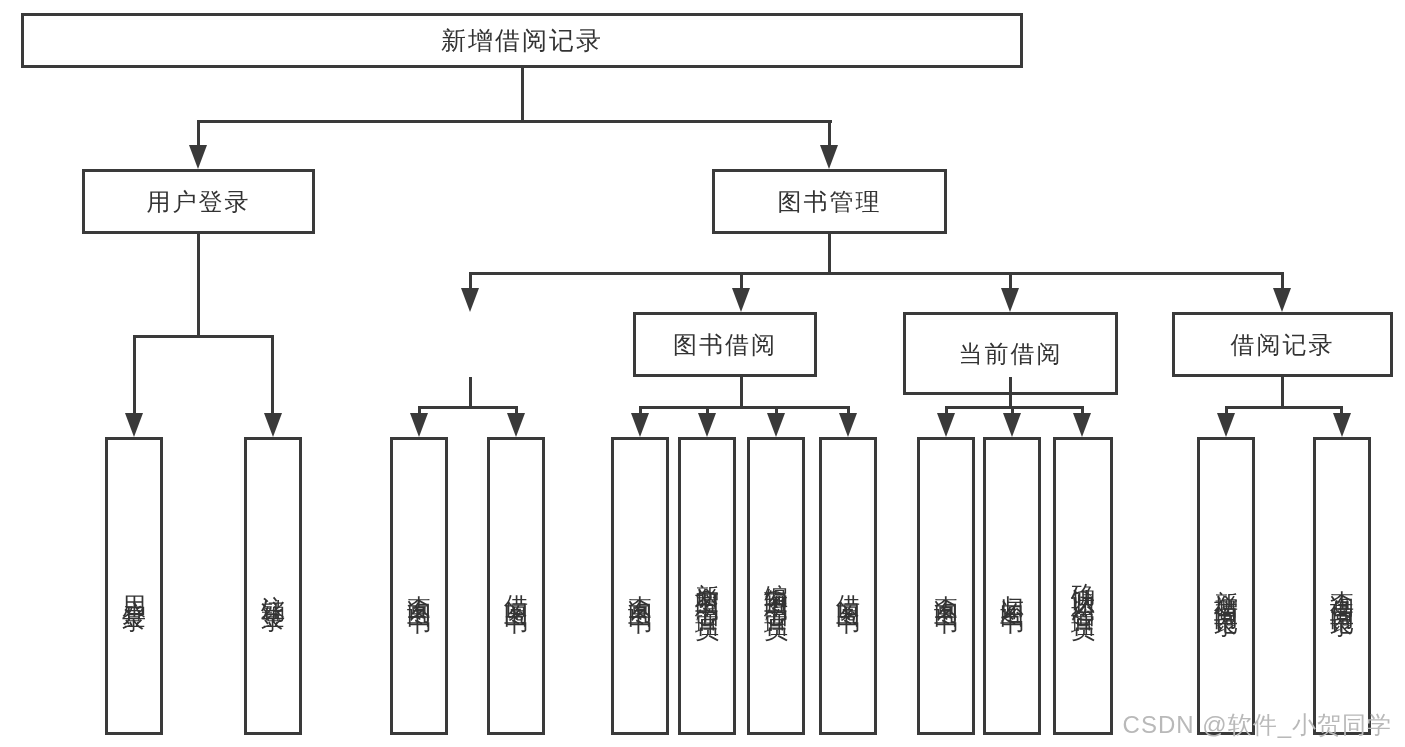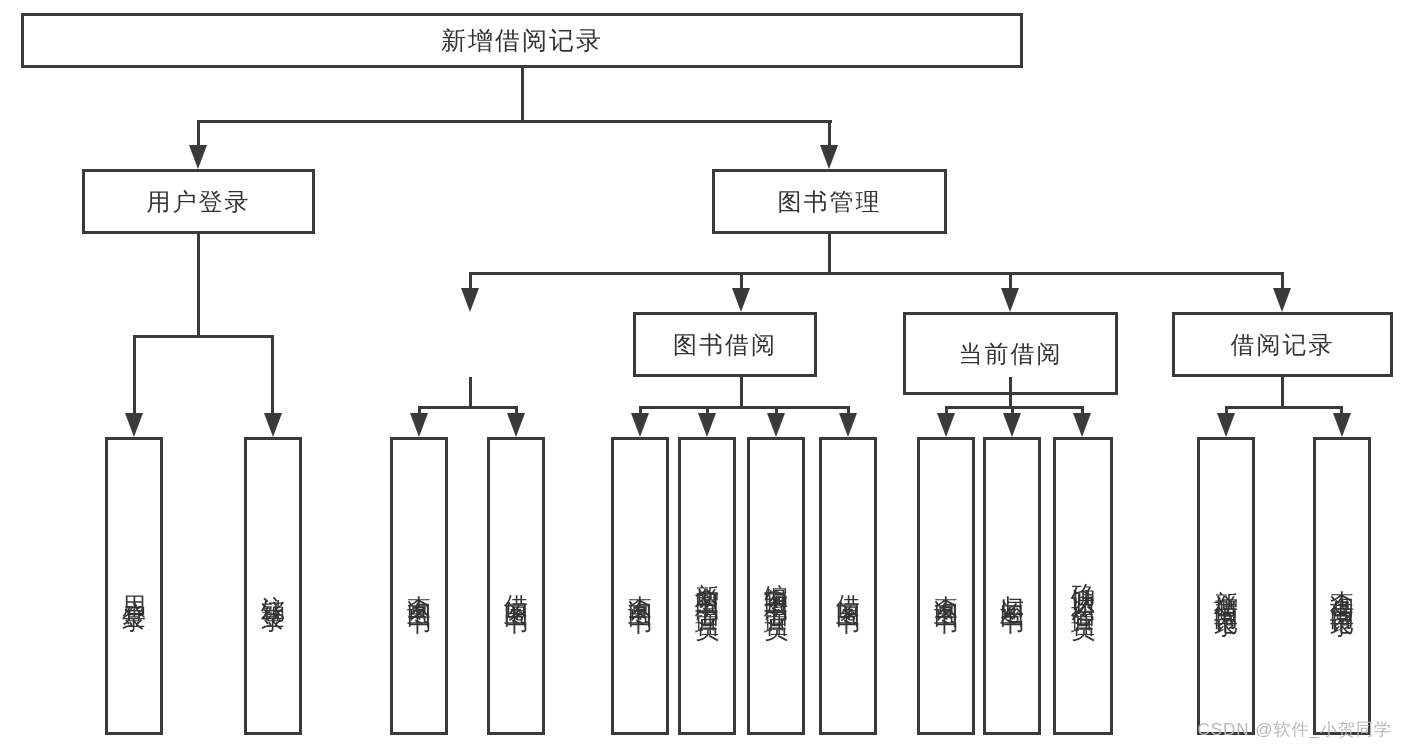--- a/index.html
+++ b/index.html
@@ -34,21 +34,21 @@
   .p-g3c1{left:611px;}  .p-g3c2{left:678px;} .p-g3c3{left:747px;} .p-g3c4{left:819px;}
   .p-g4c1{left:917px;}  .p-g4c2{left:983px;} .p-g4c3{left:1053px; width:60px;}
   .p-g5c1{left:1197px;} .p-g5c2{left:1313px;}
   
   .v{position:absolute; width:3px; background:var(--line);}
   .h{position:absolute; height:3px; background:var(--line);}
   .a{position:absolute; width:0; height:0;
      border-left:9px solid transparent; border-right:9px solid transparent;
      border-top:24px solid var(--line);}
   .watermark{
-    position:absolute; right:13px; bottom:6px; font-size:17px;
+    position:absolute; right:13px; bottom:6px; font-size:24px;
     color:var(--wm); letter-spacing:1px; white-space:nowrap;margin-left:16px;
   }
 </style>
 </head>
 <body>
 
 <div class="canvas">
 
   <div class="box root p-root">
     <span class="lbl">新增借阅记录</span>

